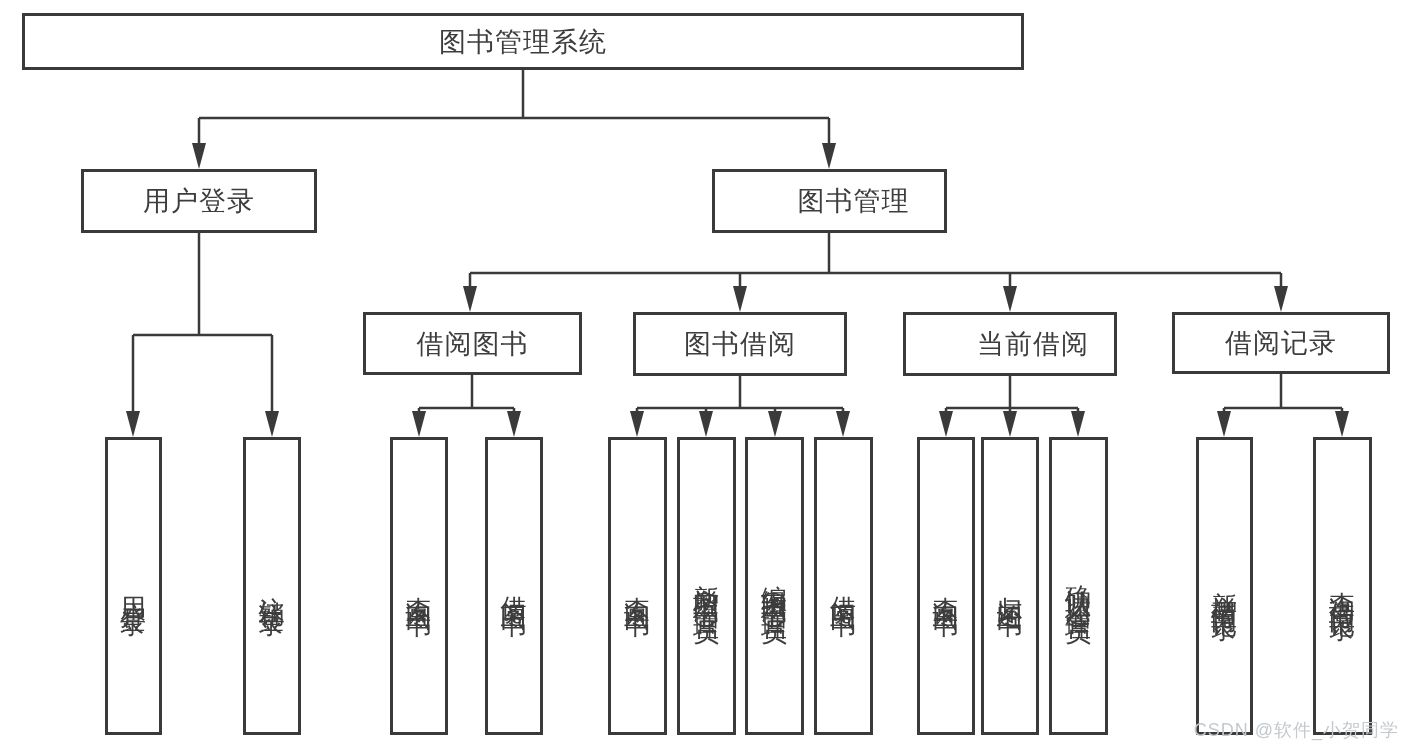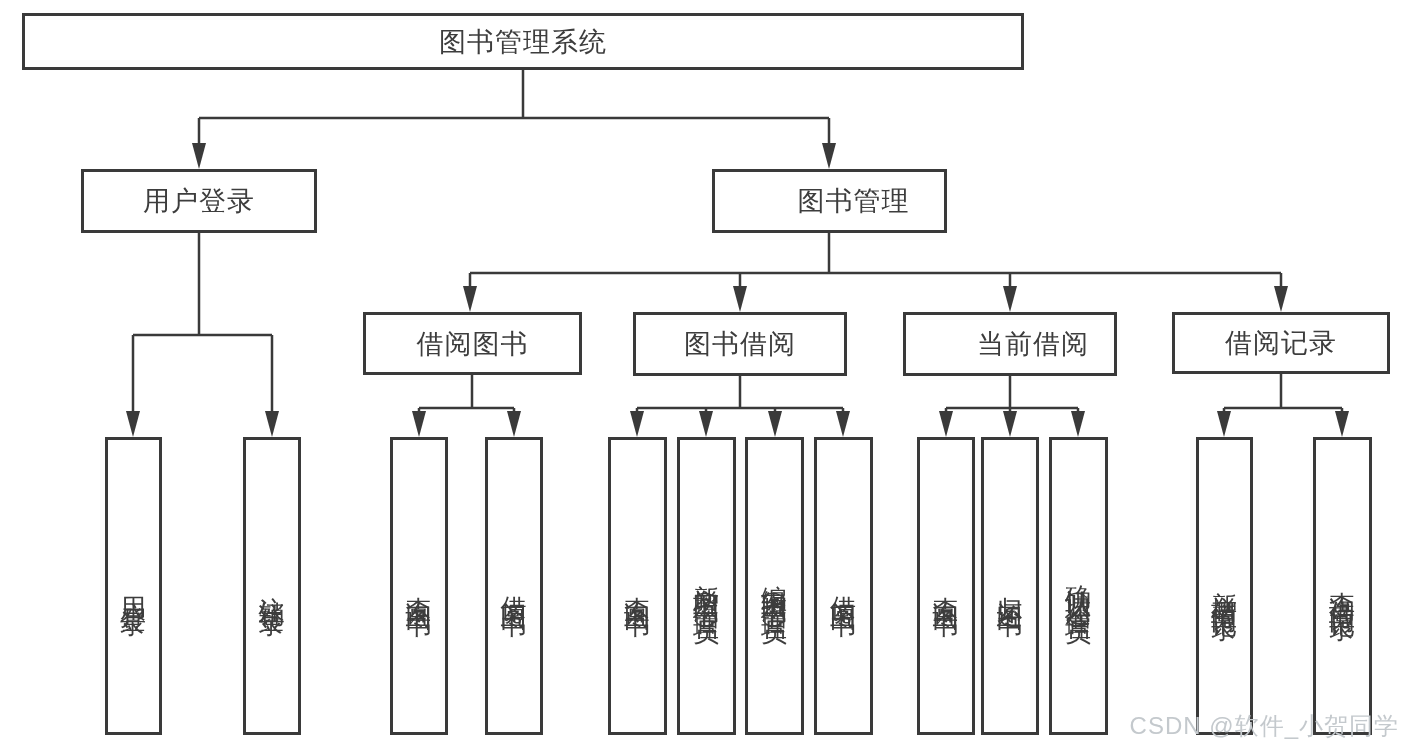--- a/index.html
+++ b/index.html
@@ -76,21 +76,21 @@
   .l-3d { left: 814px;  width: 59px; }
   .l-4a { left: 917px;  width: 58px; }
   .l-4b { left: 981px;  width: 58px; }
   .l-4c { left: 1049px; width: 59px; }
   .l-5a { left: 1196px; width: 57px; }
   .l-5b { left: 1313px; width: 59px; }
   .watermark {
     position: absolute;
     right: 6px;
     bottom: 5px;
-    font-size: 24px;
+    font-size: 18px;
     color: var(--watermark);
     z-index: 3;
     letter-spacing: 1px;
   }
   svg path { stroke: var(--line); stroke-width: 2.5; fill: none; }
   svg polygon { fill: var(--line); stroke: none; }
 </style>
 </head>
 <body>
 

